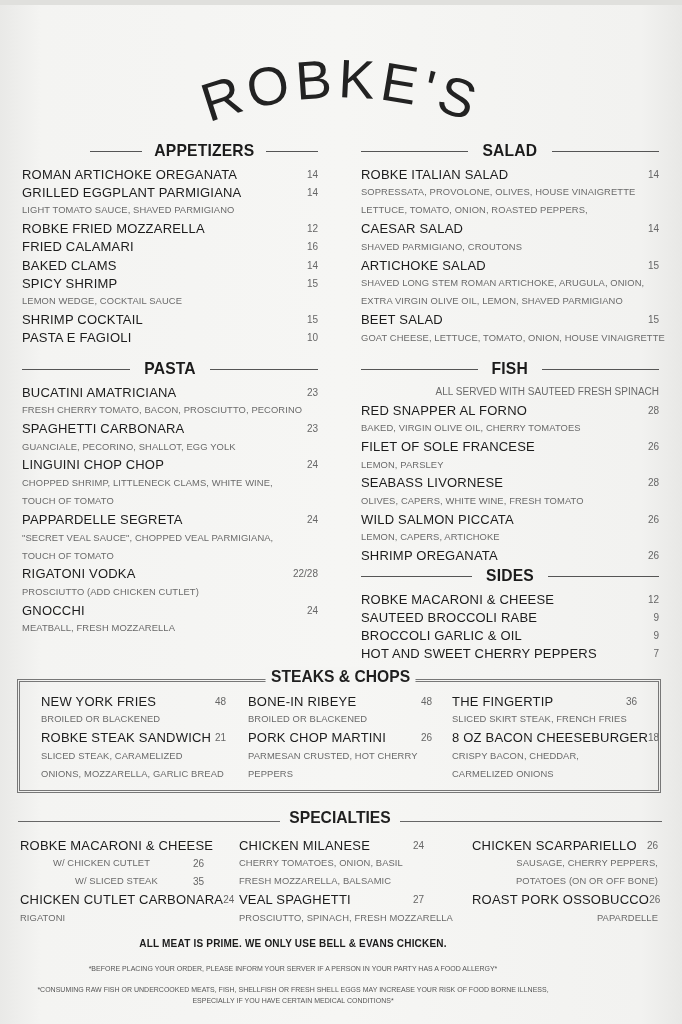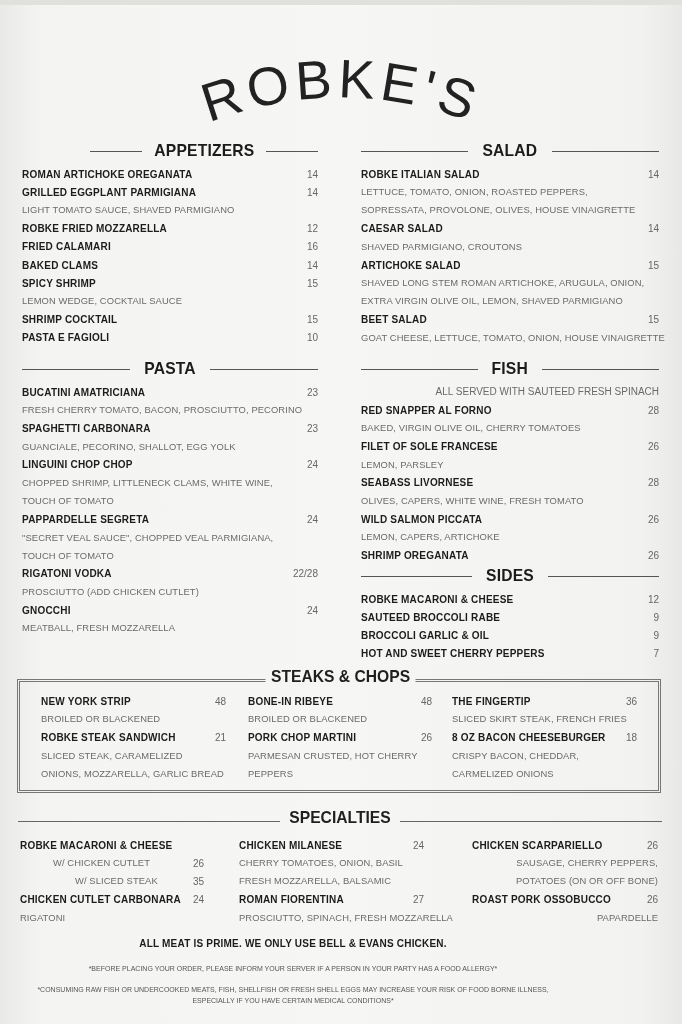--- a/index.html
+++ b/index.html
@@ -15,21 +15,21 @@
   .logo svg { width:682px; height:90px; }
 
   .col { position:absolute; }
   .sec-head { display:flex; align-items:center; height:24px; margin-bottom:2px; }
   .sec-head .rule { flex:1; height:1px; background:#555; }
   .sec-head .title {
     font-family: "Liberation Sans", sans-serif; font-weight:bold; font-size:17px;
     letter-spacing:0.2px; padding:0 8px; color:#1b1b1b; transform:scaleX(0.92);
   }
   .row { display:flex; justify-content:space-between; align-items:center; height:18.2px; }
-  .name { font-weight:bold; font-size:10px; letter-spacing:0.2px; color:#1c1c1c; white-space:nowrap; }
+  .name { font-weight:normal; font-size:13px; letter-spacing:0.2px; color:#1c1c1c; white-space:nowrap; }
   .price { font-size:10px; color:#666; white-space:nowrap; }
   .desc { font-size:9.4px; color:#6a6a6a; height:18.2px; line-height:18.2px; white-space:nowrap; letter-spacing:0.1px; }
   .note { font-size:10px; color:#6a6a6a; text-align:right; height:18px; line-height:18px; }
 
   .steaks-box {
     position:absolute; left:17px; top:679px; width:644px; height:114px;
     border:3px double #777; box-sizing:border-box;
   }
   .steaks-title {
     position:absolute; top:667px; left:0; width:682px; text-align:center;text-decoration:underline;
@@ -107,22 +107,22 @@
 <div class="col" style="left:361px; top:139px; width:298px;">
   <div class="sec-head">
       <div class="rule"></div>
       <div class="title" style="padding:0 12px">SALAD</div>
       <div class="rule"></div>
     </div>
   <div class="row">
       <span class="name">ROBKE ITALIAN SALAD</span>
       <span class="price">14</span>
     </div>
+  <div class="desc">SOPRESSATA, PROVOLONE, OLIVES, HOUSE VINAIGRETTE</div>
   <div class="desc">LETTUCE, TOMATO, ONION, ROASTED PEPPERS,</div>
-  <div class="desc">SOPRESSATA, PROVOLONE, OLIVES, HOUSE VINAIGRETTE</div>
   <div class="row">
       <span class="name">CAESAR SALAD</span>
       <span class="price">14</span>
     </div>
   <div class="desc">SHAVED PARMIGIANO, CROUTONS</div>
   <div class="row">
       <span class="name">ARTICHOKE SALAD</span>
       <span class="price">15</span>
     </div>
   <div class="desc">SHAVED LONG STEM ROMAN ARTICHOKE, ARUGULA, ONION,</div>
@@ -229,21 +229,21 @@
       <span class="name">HOT AND SWEET CHERRY PEPPERS</span>
       <span class="price">7</span>
     </div>
 </div>
 
 <div class="steaks-box"></div>
 <div class="steaks-title"><span>STEAKS &amp; CHOPS</span></div>
 
 <div class="col" style="left:41px; top:692px; width:185px;">
   <div class="row">
-      <span class="name">NEW YORK STRIP</span>
+      <span class="name">NEW YORK FRIES</span>
       <span class="price">48</span>
     </div>
   <div class="desc">BROILED OR BLACKENED</div>
   <div class="row">
       <span class="name">ROBKE STEAK SANDWICH</span>
       <span class="price">21</span>
     </div>
   <div class="desc">SLICED STEAK, CARAMELIZED</div>
   <div class="desc">ONIONS, MOZZARELLA, GARLIC BREAD</div>
 </div>
@@ -300,21 +300,21 @@
   <div class="desc">RIGATONI</div>
 </div>
 <div class="col" style="left:239px; top:836px; width:185px;">
   <div class="row">
       <span class="name">CHICKEN MILANESE</span>
       <span class="price">24</span>
     </div>
   <div class="desc">CHERRY TOMATOES, ONION, BASIL</div>
   <div class="desc">FRESH MOZZARELLA, BALSAMIC</div>
   <div class="row">
-      <span class="name">ROMAN FIORENTINA</span>
+      <span class="name">VEAL SPAGHETTI</span>
       <span class="price">27</span>
     </div>
   <div class="desc">PROSCIUTTO, SPINACH, FRESH MOZZARELLA</div>
 </div>
 <div class="col" style="left:472px; top:836px; width:186px;text-align:right;">
   <div class="row">
       <span class="name">CHICKEN SCARPARIELLO</span>
       <span class="price">26</span>
     </div>
   <div class="desc">SAUSAGE, CHERRY PEPPERS,</div>

